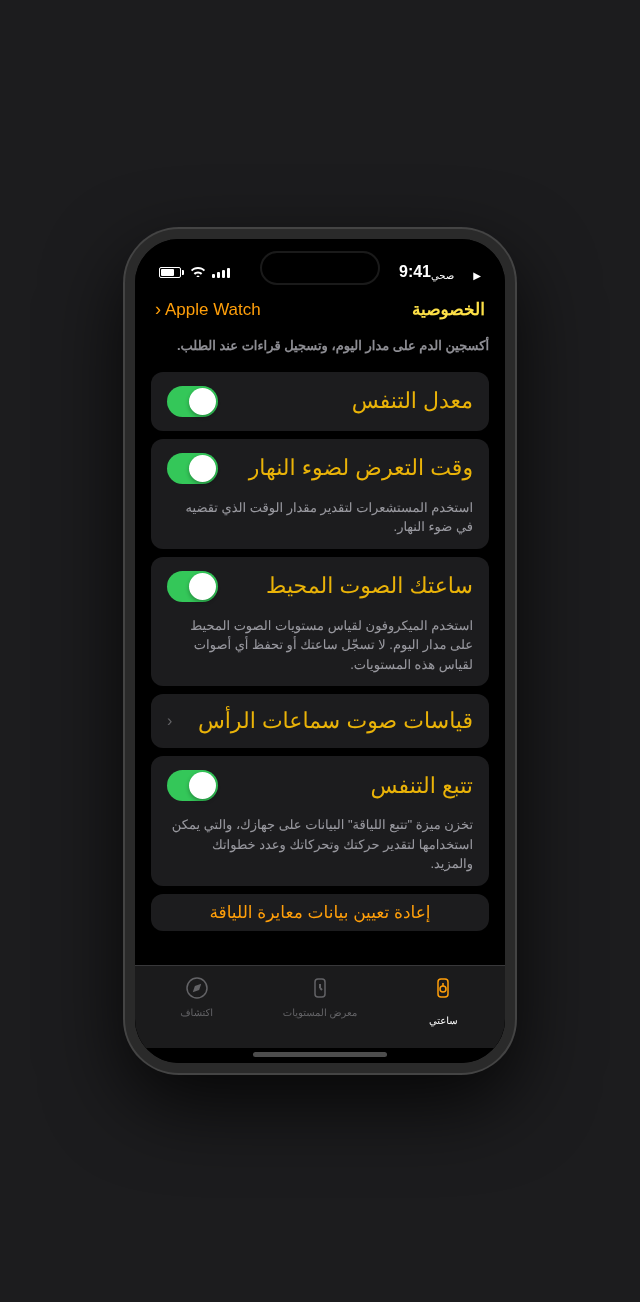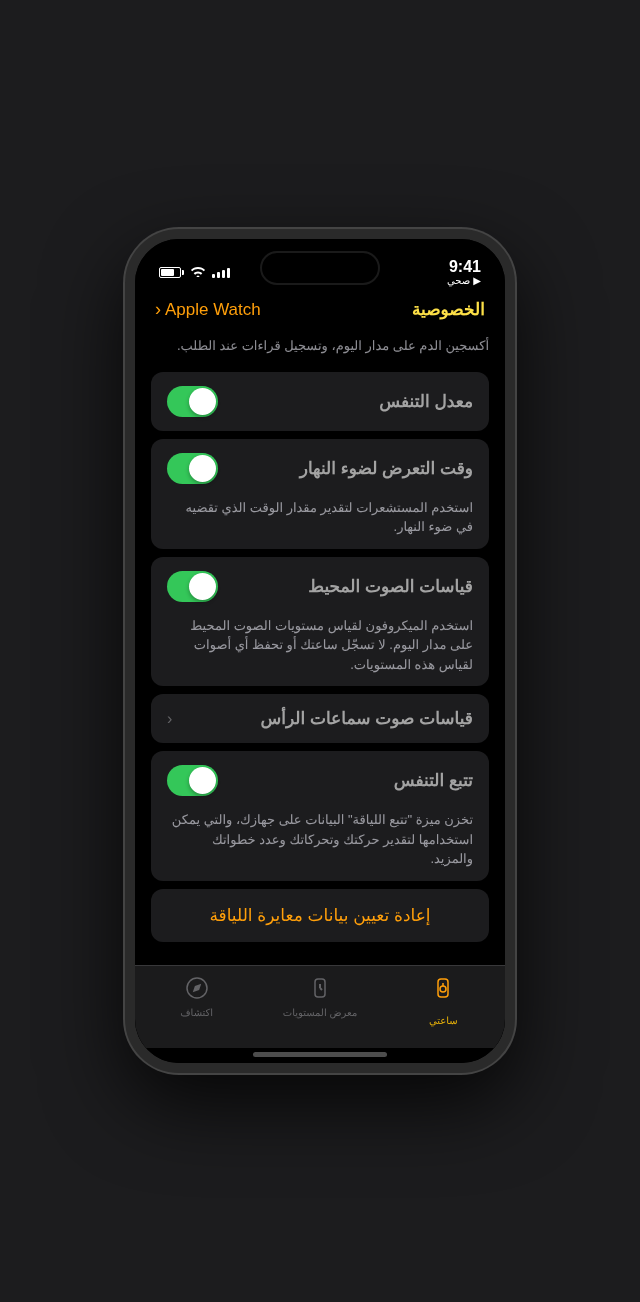--- a/index.html
+++ b/index.html
@@ -107,38 +107,38 @@
       width: 120px;
       height: 34px;
       background: #000;
       border-radius: 20px;
       z-index: 10;
       border: 2px solid #1a1a1a;
     }
 
     .status-right {
       display: flex;
-      flex-direction: column;
+      flex-direction: row;
       align-items: flex-end;
       gap: 0;
     }
 
     .time-text {
       color: #fff;
       font-size: 16px;
       font-weight: 600;
       line-height: 1.1;
     }
 
     .health-text {
       color: #fff;
       font-size: 10px;
       display: flex;
       align-items: center;
-      gap: 3px;
+      gap: 19px;
     }
 
     
     .nav-header {
       display: flex;
       justify-content: space-between;
       align-items: center;
       padding: 8px 20px 12px 20px;
       flex-shrink: 0;
     }
@@ -174,42 +174,43 @@
 
     
     .intro-text {
       color: #ebebf5;
       font-size: 13px;
       line-height: 1.5;
       text-align: right;
       padding: 4px 0 16px 0;
       opacity: 0.6;
       direction: rtl;
+      font-weight: bold;
     }
 
     
     .setting-card {
       background: #1c1c1e;
       border-radius: 12px;
       margin-bottom: 8px;
       overflow: hidden;
     }
 
     .setting-row {
       display: flex;
       align-items: center;
       justify-content: space-between;
       padding: 14px 16px;
       direction: rtl;
     }
 
     .setting-label {
-      color: #a3a3a3;
-      font-size: 17px;
-      font-weight: 700;
+      color: #eab308;
+      font-size: 22px;
+      font-weight: 400;
       text-align: right;
     }
 
     .toggle {
       width: 51px;
       height: 31px;
       border-radius: 16px;
       background: #34C759;
       position: relative;
       flex-shrink: 0;
@@ -247,21 +248,21 @@
 
     .nav-chevron {
       color: #636366;
       font-size: 16px;
     }
 
     
     .reset-button {
       background: #1c1c1e;
       border-radius: 12px;
-      padding: 16px;
+      padding: 8px;
       text-align: center;
       margin-bottom: 8px;
     }
 
     .reset-label {
       color: #FF9F0A;
       font-size: 17px;
     }
 
     
@@ -287,21 +288,21 @@
     .tab-icon {
       font-size: 22px;
       line-height: 1;
     }
 
     .tab-label {
       font-size: 10px;
       line-height: 1;
     }
 
-    .tab-active { color: #eab308; gap: 12px; }
+    .tab-active { color: #ffffff; gap: 12px; }
     .tab-inactive { color: #636366; }
 
     .home-indicator {
       width: 134px;
       height: 5px;
       background: #fff;
       border-radius: 3px;
       margin: 4px auto 6px auto;
       opacity: 0.3;
     }
@@ -369,21 +370,21 @@
           <span class="setting-label">وقت التعرض لضوء النهار</span>
           <div class="toggle">
             <div class="toggle-knob"></div>
           </div>
         </div>
         <div class="setting-description">استخدم المستشعرات لتقدير مقدار الوقت الذي تقضيه في ضوء النهار.</div>
       </div>
 
       <div class="setting-card">
         <div class="setting-row">
-          <span class="setting-label">قياسات الصوت المحيط</span>
+          <span class="setting-label">ساعتك الصوت المحيط</span>
           <div class="toggle">
             <div class="toggle-knob"></div>
           </div>
         </div>
         <div class="setting-description">استخدم الميكروفون لقياس مستويات الصوت المحيط على مدار اليوم. لا تسجّل ساعتك أو تحفظ أي أصوات لقياس هذه المستويات.</div>
       </div>
 
       <div class="setting-card">
         <div class="setting-row-nav">
           <span class="setting-label">قياسات صوت سماعات الرأس</span>

